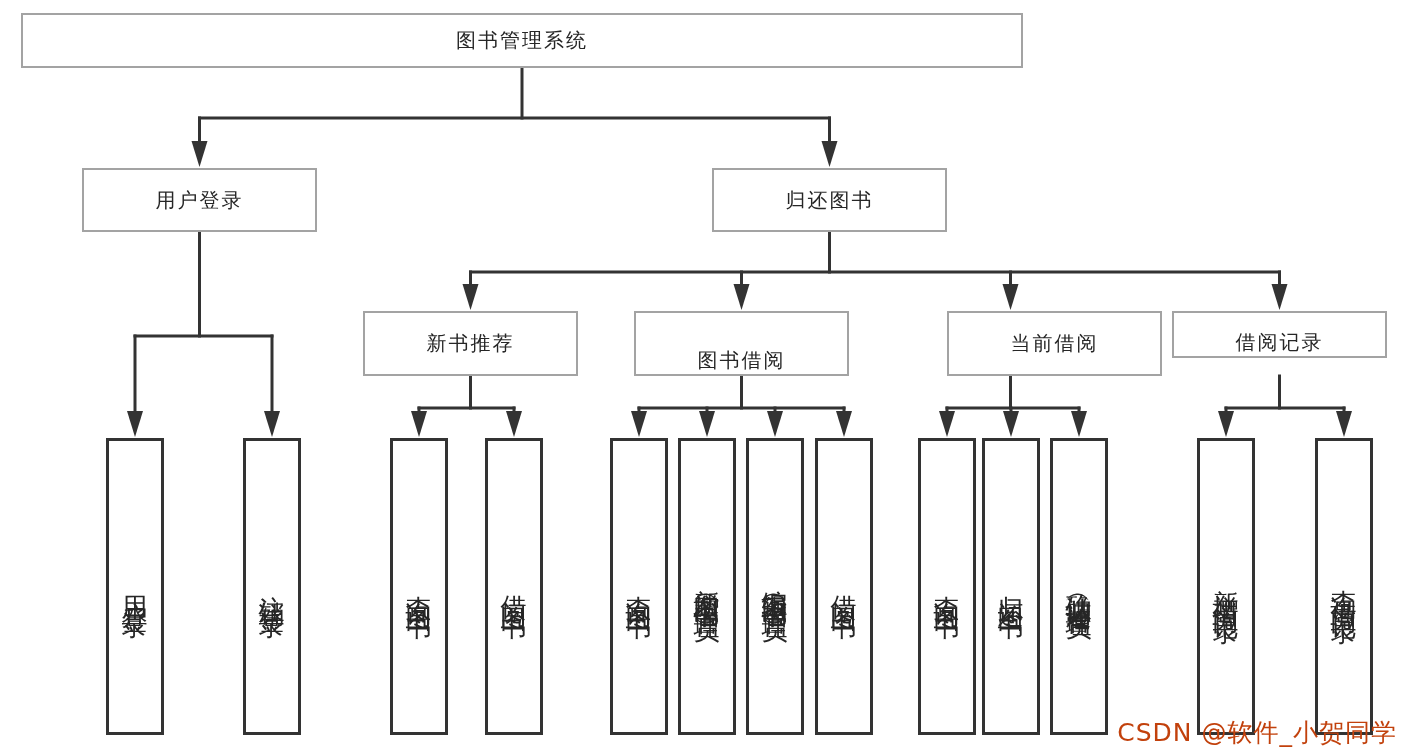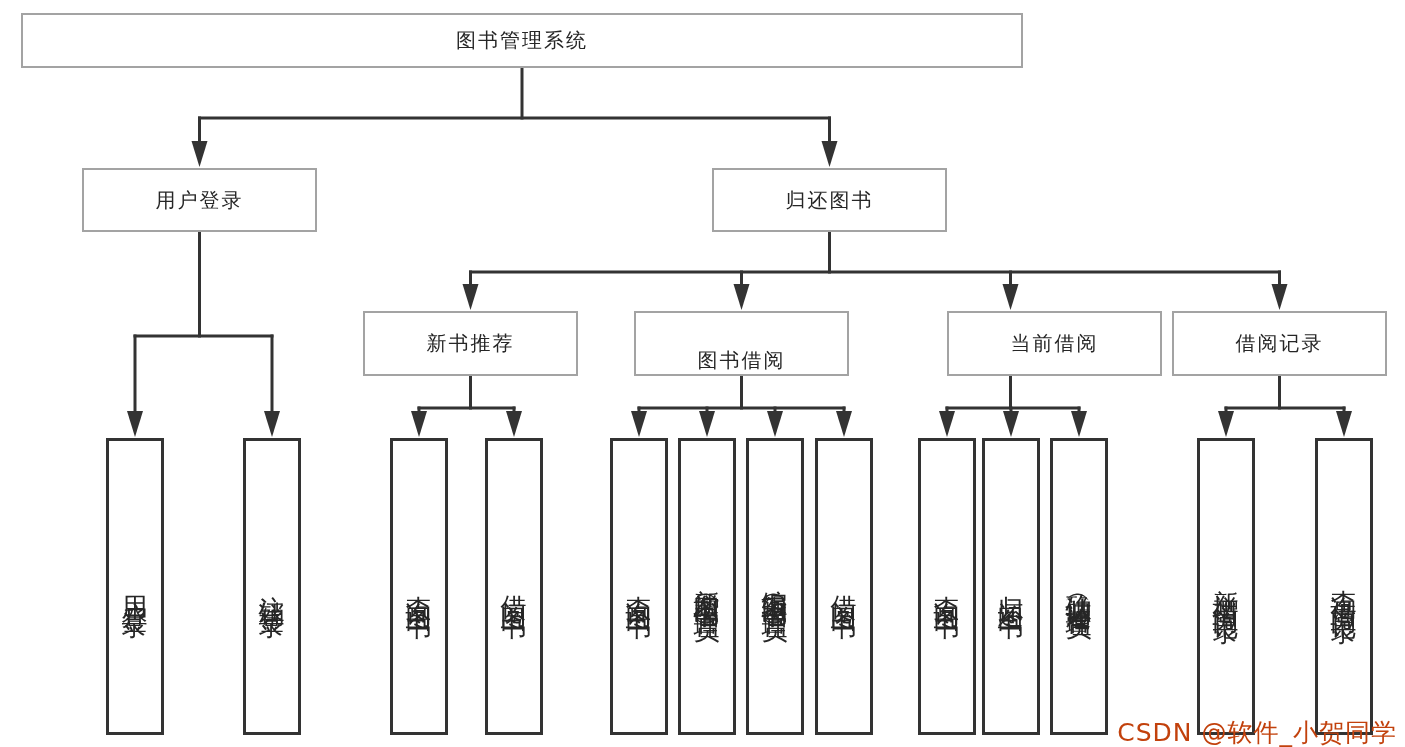--- a/index.html
+++ b/index.html
@@ -101,21 +101,21 @@
 
   <div class="box" style="left:363px;top:311px;width:215px;height:65px;text-align:right;">
     <span>新书推荐</span>
   </div>
   <div class="box" style="left:634px;top:311px;width:215px;height:65px;align-items:flex-end;">
     <span>图书借阅</span>
   </div>
   <div class="box" style="left:903px;top:311px;width:215px;height:65px;margin-left:44px;">
     <span>当前借阅</span>
   </div>
-  <div class="box" style="left:1172px;top:311px;width:215px;height:65px;">
+  <div class="box" style="left:1172px;top:311px;width:215px;height:47px;align-items:flex-end;">
     <span>借阅记录</span>
   </div>
 
   <div class="leaf" style="left:106px;top:438px;width:58px;height:297px;">
     <span class="vtext">用户登录</span>
   </div>
   <div class="leaf" style="left:243px;top:438px;width:58px;height:297px;">
     <span class="vtext">注销登录</span>
   </div>
 

